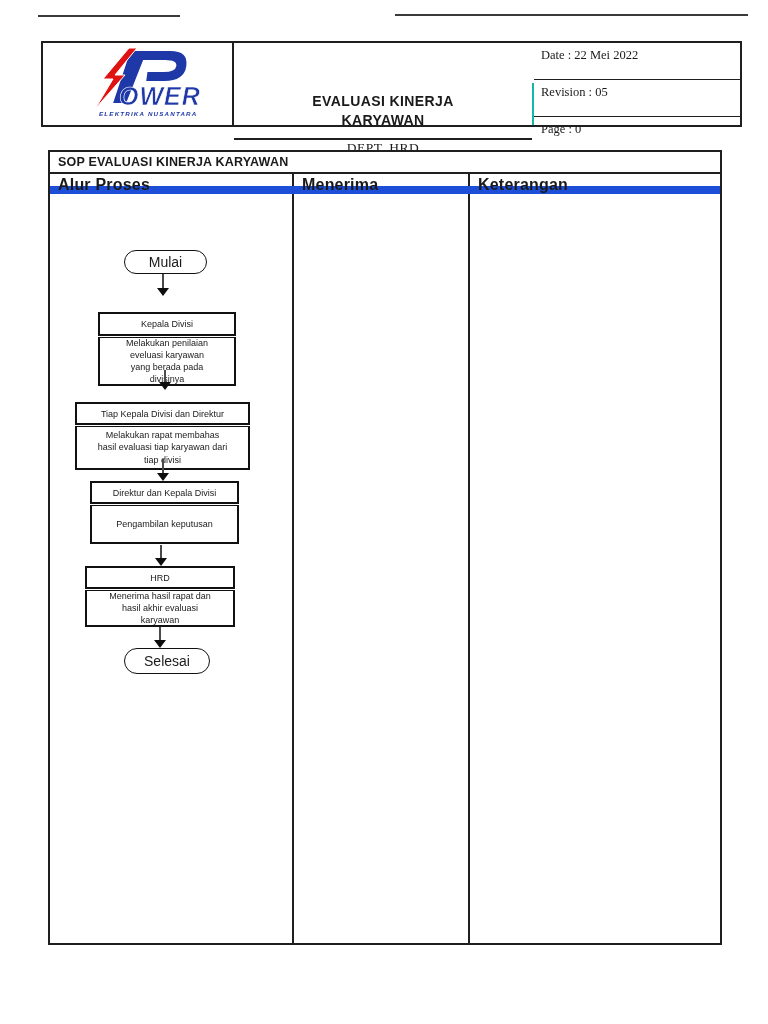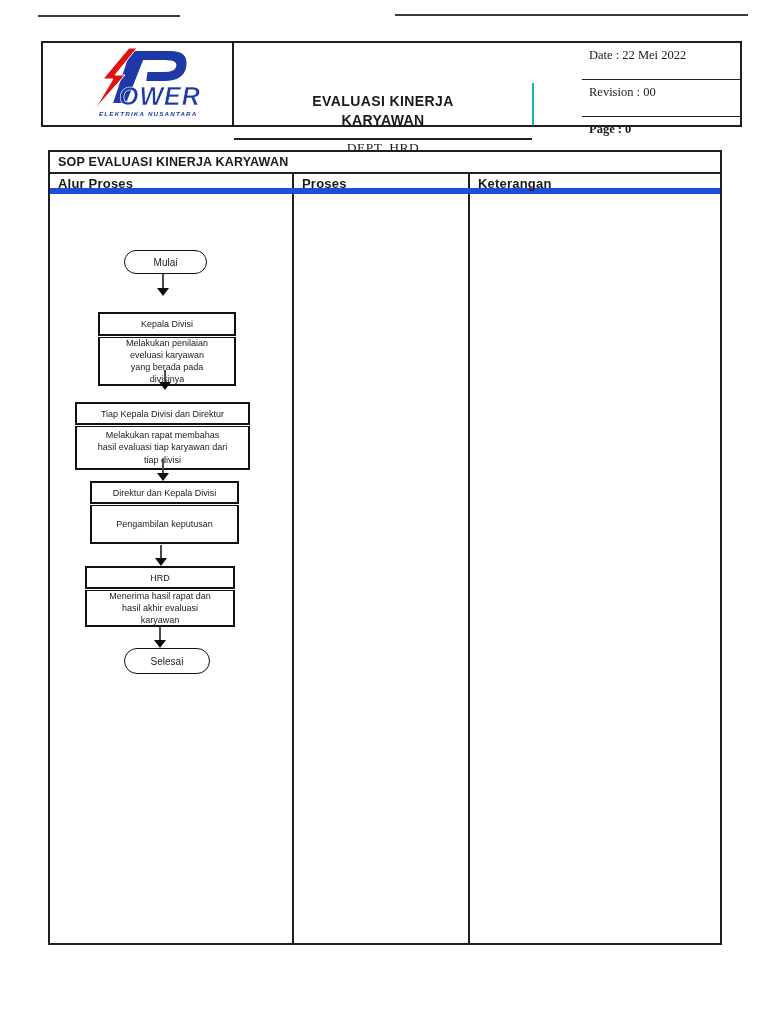--- a/index.html
+++ b/index.html
@@ -14,46 +14,46 @@
   
   .hdr{position:absolute;left:41px;top:41px;width:701px;height:86px;border:2px solid #1f1f1f;box-sizing:border-box;display:flex;}
   .hdr-logo{width:191px;border-right:2px solid #1f1f1f;box-sizing:border-box;display:flex;align-items:center;justify-content:center;padding-left:20px;}
   .hdr-mid{width:300px;border-right:2px solid #14b8a6;box-sizing:border-box;display:flex;flex-direction:column;margin-top:40px;}
   .hdr-mid-title{flex:0 0 57px;border-bottom:2px solid #1f1f1f;box-sizing:border-box;display:flex;align-items:center;justify-content:center;text-align:center;
                  font-weight:bold;font-size:14px;letter-spacing:.4px;line-height:1.3;}
   .hdr-mid-title span{display:block;width:210px;}
   .hdr-mid-dept{flex:1;display:flex;align-items:center;justify-content:center;
                 font-family:Liberation Serif, serif;font-size:13.5px;letter-spacing:.5px;}
   .hdr-meta{flex:1;display:flex;flex-direction:column;font-family:"Liberation Serif","DejaVu Serif",serif;font-size:12.5px;}
-  .hdr-meta-row{box-sizing:border-box;padding:5px 0 16px 7px;margin-left:48px;}
+  .hdr-meta-row{box-sizing:border-box;padding:5px 0 16px 7px;}
   .hdr-meta-row.r1{flex:0 0 27px;border-bottom:1.5px solid #1f1f1f;}
   .hdr-meta-row.r2{flex:0 0 28px;border-bottom:1.5px solid #1f1f1f;}
-  .hdr-meta-row.r3{flex:1;font-weight:bold;}
+  .hdr-meta-row.r3{flex:1;}
 
   
   .logo{position:relative;width:125px;height:74px;}
   .logo svg{display:block;}
 
   
   .sop{position:absolute;left:48px;top:150px;width:674px;height:795px;border:2px solid #1f1f1f;box-sizing:border-box;}
   .sop-title{position:absolute;left:0;top:0;width:100%;height:22px;border-bottom:2px solid #1f1f1f;box-sizing:border-box;
              font-weight:bold;font-size:12.5px;line-height:20px;padding-left:8px;letter-spacing:.2px;}
-  .sop-heads{position:absolute;left:0;top:22px;width:100%;height:20px;border-bottom:6px solid #1d4ed8;box-sizing:border-box;display:flex;
-             font-weight:bold;font-size:13px;}
+  .sop-heads{position:absolute;left:0;top:22px;width:100%;height:20px;border-bottom:8px solid #1d4ed8;box-sizing:border-box;display:flex;
+             font-weight:bold;font-size:16px;}
   .sop-heads .h{box-sizing:border-box;padding:2px 0 0 8px;letter-spacing:.2px;}
   .h.c1{width:244px;border-right:2px solid #1f1f1f;}
   .h.c2{width:176px;border-right:2px solid #1f1f1f;}
   .h.c3{flex:1;}
   .vline{position:absolute;top:42px;bottom:0;width:2px;background:#1f1f1f;}
   .vline.v1{left:242px;}
   .vline.v2{left:418px;}
 
   
   .terminator{position:absolute;border:1.6px solid #111;border-radius:13px;box-sizing:border-box;
-              display:flex;align-items:center;justify-content:center;font-size:10px;background:#fff;}
+              display:flex;align-items:center;justify-content:center;font-size:14px;background:#fff;}
   .pbox{position:absolute;box-sizing:border-box;}
   .pbox .actor{border:2px solid #111;box-sizing:border-box;background:#fff;display:flex;align-items:center;justify-content:center;
                font-size:9px;text-align:center;}
   .pbox .action{border:2px solid #111;border-top:1.5px solid #111;margin-top:1px;box-sizing:border-box;background:#fff;
                 display:flex;align-items:center;justify-content:center;font-size:9px;text-align:center;line-height:1.35;padding:3px 20px;}
   .arrow{position:absolute;width:12px;}
   .arrow .shaft{position:absolute;left:5px;top:0;bottom:7px;width:1.6px;background:#4a4a4a;}
   .arrow .head{position:absolute;left:0;bottom:0;width:0;height:0;border-left:6px solid transparent;border-right:6px solid transparent;border-top:8px solid #0d0d0d;}
 
   .doknote{position:absolute;left:296px;top:322px;width:168px;text-align:center;font-weight:bold;font-size:9.5px;line-height:1.35;letter-spacing:.2px;}
@@ -80,30 +80,30 @@
       </div>
     </div>
     <div class="hdr-mid">
       <div class="hdr-mid-title">
         <span>EVALUASI KINERJA KARYAWAN</span>
       </div>
       <div class="hdr-mid-dept">DEPT. HRD</div>
     </div>
     <div class="hdr-meta">
       <div class="hdr-meta-row r1">Date :  22 Mei 2022</div>
-      <div class="hdr-meta-row r2">Revision : 00</div>
+      <div class="hdr-meta-row r2">Revision : 05</div>
       <div class="hdr-meta-row r3">Page : 0</div>
     </div>
   </div>
 
   <div class="sop">
     <div class="sop-title">SOP EVALUASI KINERJA KARYAWAN</div>
     <div class="sop-heads">
       <div class="h c1">Alur Proses</div>
-      <div class="h c2">Proses</div>
+      <div class="h c2">Menerima</div>
       <div class="h c3">Keterangan</div>
     </div>
     <div class="vline v1"></div>
     <div class="vline v2"></div>
 
     <div class="terminator" style="left:74px;top:98px;width:83px;height:24px;">
       <span>Mulai</span>
     </div>
 
     <div class="arrow" style="left:107px;top:122px;height:22px;">

